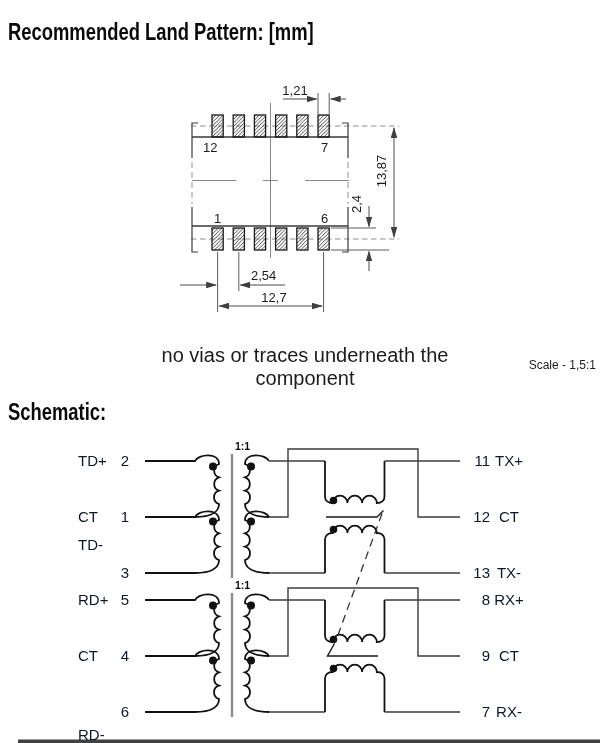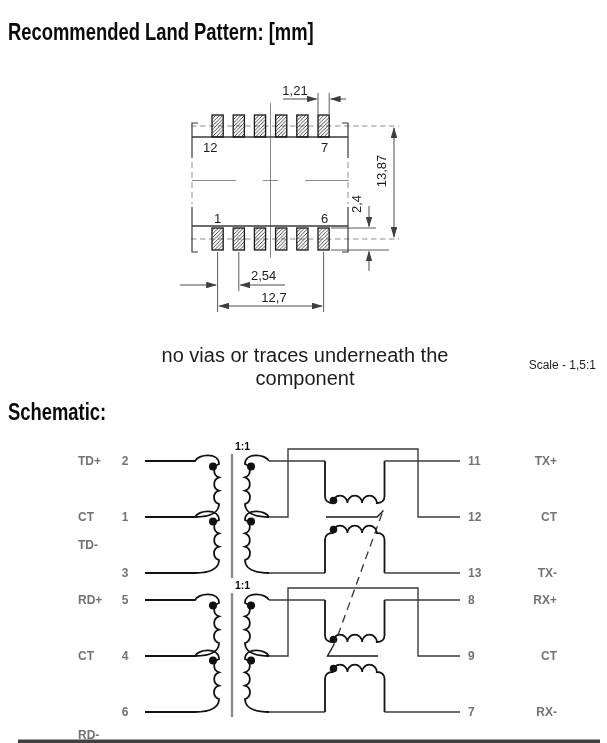--- a/index.html
+++ b/index.html
@@ -20,26 +20,26 @@
     position:absolute;left:150px;top:344px;width:310px;
     font-size:20px;color:#1c1c1c;text-align:center;
   }
   .scale{
     position:absolute;left:480px;top:358px;width:116px;
     font-size:12px;color:#1c1c1c;text-align:right;
   }
   svg{position:absolute;left:0;top:0;}
   .pin-label{
     position:absolute;height:18px;line-height:18px;
-    font-size:12px;font-weight:bold;color:#737373;white-space:nowrap;
+    font-size:15px;font-weight:normal;color:#0f172a;white-space:nowrap;
   }
   .pin-name-l{left:78px;width:40px;text-align:left;}
   .pin-num-l{left:116px;width:18px;text-align:center;}
-  .pin-num-r{left:468px;width:22px;text-align:left;}
-  .pin-name-r{left:513px;width:44px;text-align:right;}
+  .pin-num-r{left:468px;width:22px;text-align:right;}
+  .pin-name-r{left:487px;width:44px;text-align:center;}
   
   .wire{stroke:#3c3c3c;stroke-width:1.4;fill:none;}
   .wind{stroke:#121212;stroke-width:1.8;fill:none;}
   .core{stroke:#8c8c8c;stroke-width:2.4;fill:none;}
   .coreline{stroke:#1a1a1a;stroke-width:1.4;fill:none;}
   .dashdiag{stroke:#333;stroke-width:1.3;fill:none;stroke-dasharray:8 5.5;}
   .dot{fill:#111;stroke:none;}
   .pad{fill:url(#hatch);stroke:#1a1a1a;stroke-width:1.3;}
   .dim{stroke:#4a4a4a;stroke-width:1;fill:none;}
   .ext{stroke:#4a4a4a;stroke-width:0.9;fill:none;}

